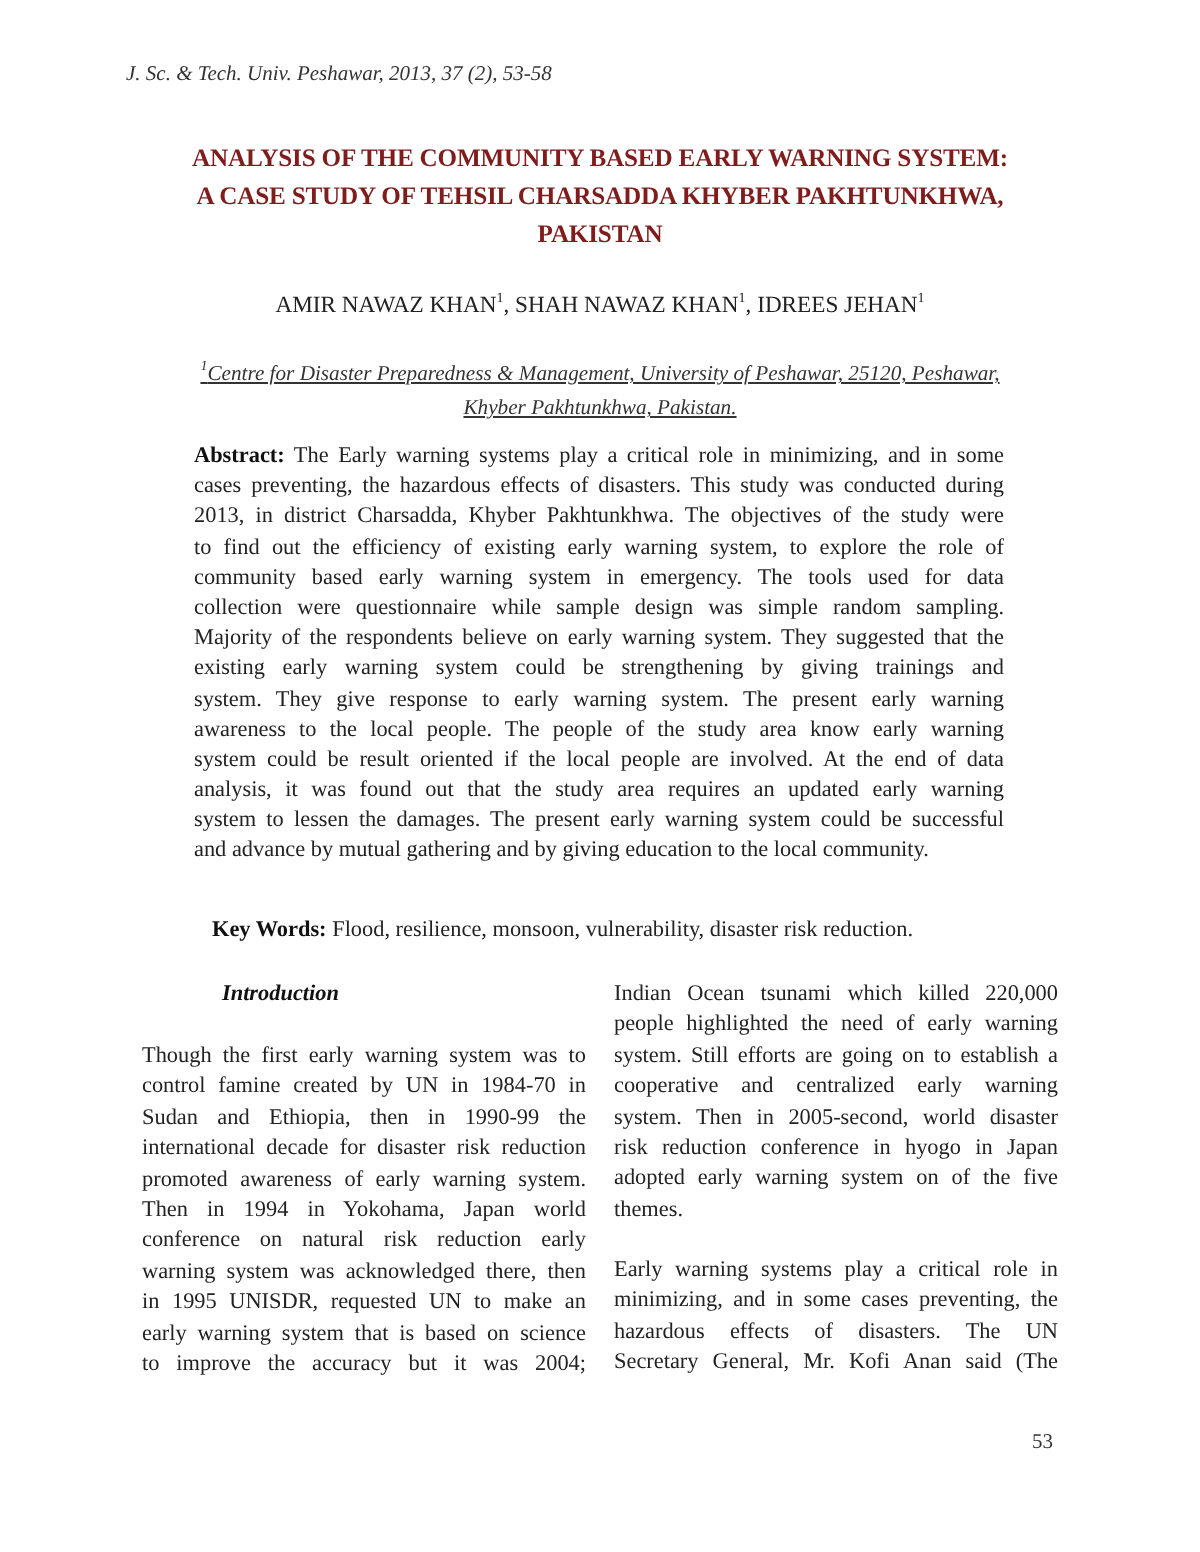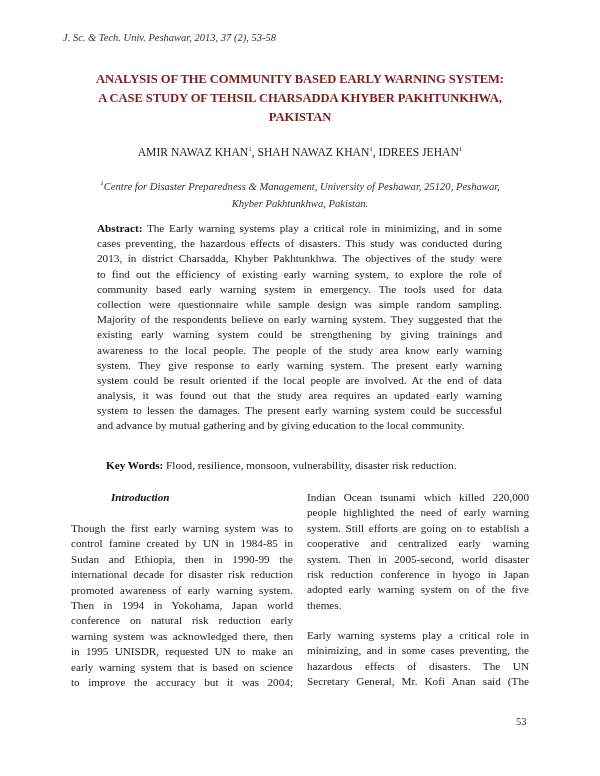--- a/index.html
+++ b/index.html
@@ -21,21 +21,21 @@
     .title div { white-space: nowrap; }
     .authors {
       left: 60px; width: 480px; top: 145px; text-align: center;
       font-size: 11.6px; color: #222; white-space: nowrap;
     }
     .authors sup { font-size: 7px; vertical-align: 5px; }
     .affil {
       left: 60px; width: 480px; top: 175px; text-align: center;
       font-size: 10.6px; font-style: italic; line-height: 17px; color: #333;
     }
-    .affil div { white-space: nowrap; }
+    .affil div { white-space: nowrap; text-decoration: underline; }
     .affil sup { font-size: 7px; vertical-align: 5px; }
     .abstract {
       left: 97px; width: 405px; top: 221px;
       font-size: 11.2px; line-height: 15.2px; text-align: justify; color: #222;
     }
     .abstract .line { display: block; text-align: justify; text-align-last: justify; white-space: nowrap; height: 15.2px; }
     .abstract .line.last { text-align-last: left; }
     .abstract b { color: #111; }
     .keywords {
       left: 106px; top: 459px; font-size: 11.2px; white-space: nowrap; color: #222;
@@ -78,35 +78,35 @@
 
 <div class="abs abstract">
   <span class="line"><b>Abstract:</b><span> The Early warning systems play a critical role in minimizing, and in some</span></span>
   <span class="line">cases preventing, the hazardous effects of disasters. This study was conducted during</span>
   <span class="line">2013, in district Charsadda, Khyber Pakhtunkhwa. The objectives of the study were</span>
   <span class="line">to find out the efficiency of existing early warning system, to explore the role of</span>
   <span class="line">community based early warning system in emergency. The tools used for data</span>
   <span class="line">collection were questionnaire while sample design was simple random sampling.</span>
   <span class="line">Majority of the respondents believe on early warning system. They suggested that the</span>
   <span class="line">existing early warning system could be strengthening by giving trainings and</span>
+  <span class="line">system. They give response to early warning system. The present early warning</span>
   <span class="line">awareness to the local people. The people of the study area know early warning</span>
-  <span class="line">system. They give response to early warning system. The present early warning</span>
   <span class="line">system could be result oriented if the local people are involved. At the end of data</span>
   <span class="line">analysis, it was found out that the study area requires an updated early warning</span>
   <span class="line">system to lessen the damages. The present early warning system could be successful</span>
   <span class="line last">and advance by mutual gathering and by giving education to the local community.</span>
 </div>
 
 <div class="abs keywords"><b>Key Words:</b><span> Flood, resilience, monsoon, vulnerability, disaster risk reduction.</span></div>
 
 <div class="abs intro-heading">Introduction</div>
 
 <div class="abs col col-left">
   <span class="line">Though the first early warning system was to</span>
-  <span class="line">control famine created by UN in 1984-85 in</span>
+  <span class="line">control famine created by UN in 1984-70 in</span>
   <span class="line">Sudan and Ethiopia, then in 1990-99 the</span>
   <span class="line">international decade for disaster risk reduction</span>
   <span class="line">promoted awareness of early warning system.</span>
   <span class="line">Then in 1994 in Yokohama, Japan world</span>
   <span class="line">conference on natural risk reduction early</span>
   <span class="line">warning system was acknowledged there, then</span>
   <span class="line">in 1995 UNISDR, requested UN to make an</span>
   <span class="line">early warning system that is based on science</span>
   <span class="line">to improve the accuracy but it was 2004;</span>
 </div>

